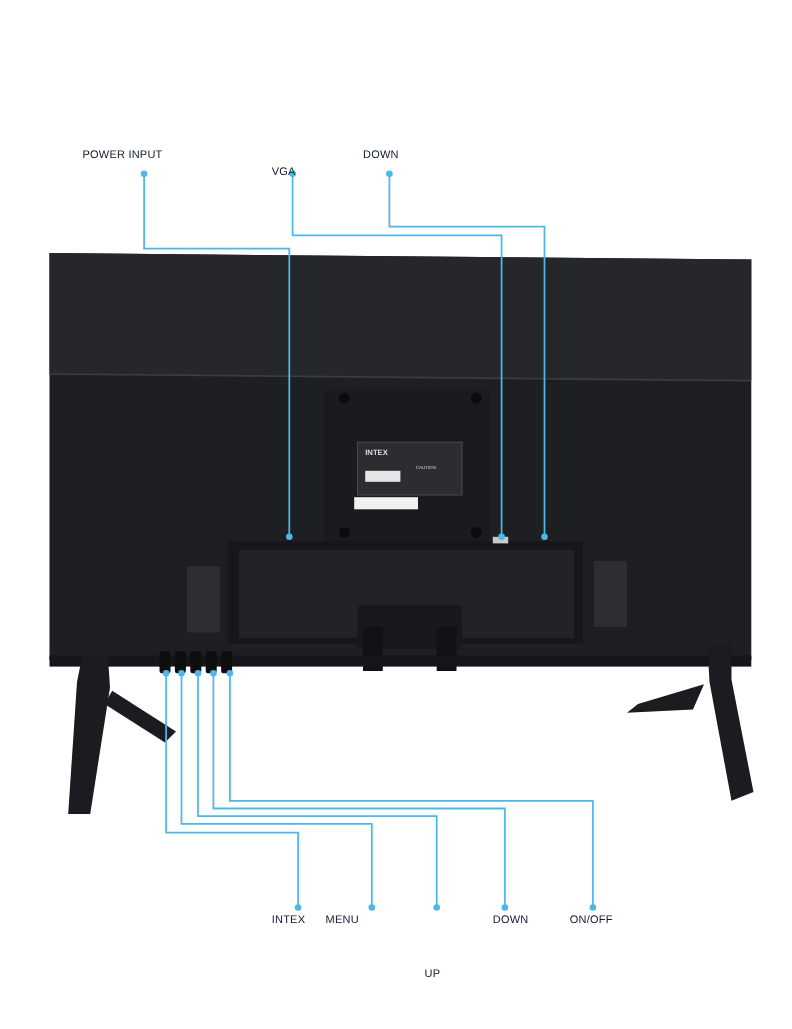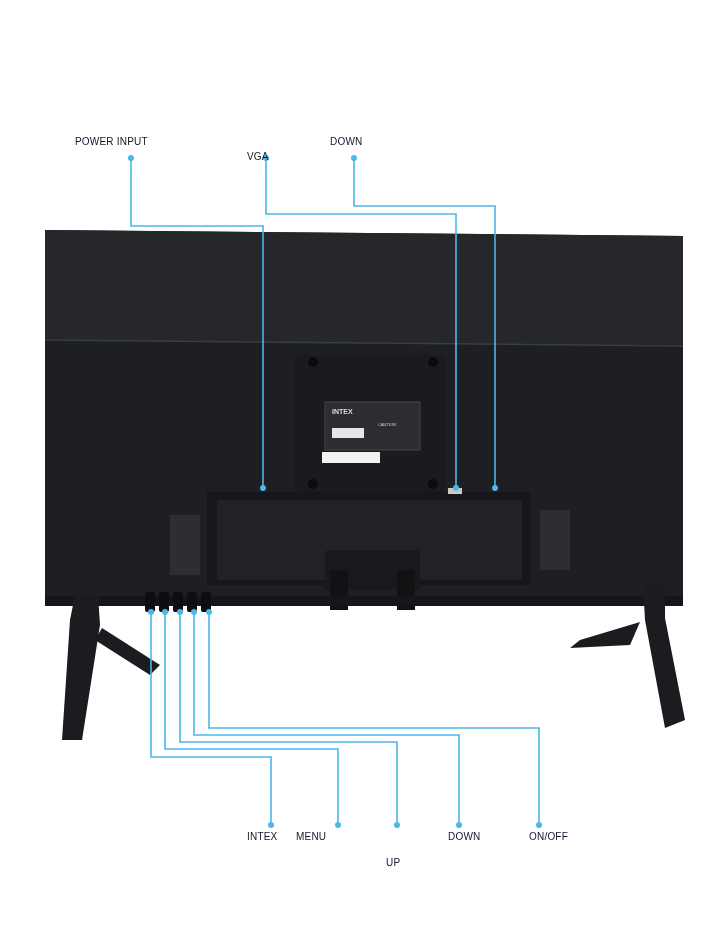--- a/index.html
+++ b/index.html
@@ -96,15 +96,15 @@
     <circle cx="539" cy="825" r="3"></circle>
   </g>
 </svg>
 
 <div class="label" style="left:75px; top:136px;">POWER INPUT</div>
 <div class="label" style="left:247px; top:151px;">VGA</div>
 <div class="label" style="left:330px; top:136px;">DOWN</div>
 
 <div class="label" style="left:247px; top:831px;">INTEX</div>
 <div class="label" style="left:296px; top:831px;">MENU</div>
-<div class="label" style="left:386px; top:857px;text-align:center;">UP</div>
+<div class="label" style="left:386px; top:880px;text-align:center;">UP</div>
 <div class="label" style="left:448px; top:831px;">DOWN</div>
-<div class="label" style="left:529px; top:831px;">ON/OFF</div>
+<div class="label" style="left:518px; top:831px;">ON/OFF</div>
 
 </body></html>

